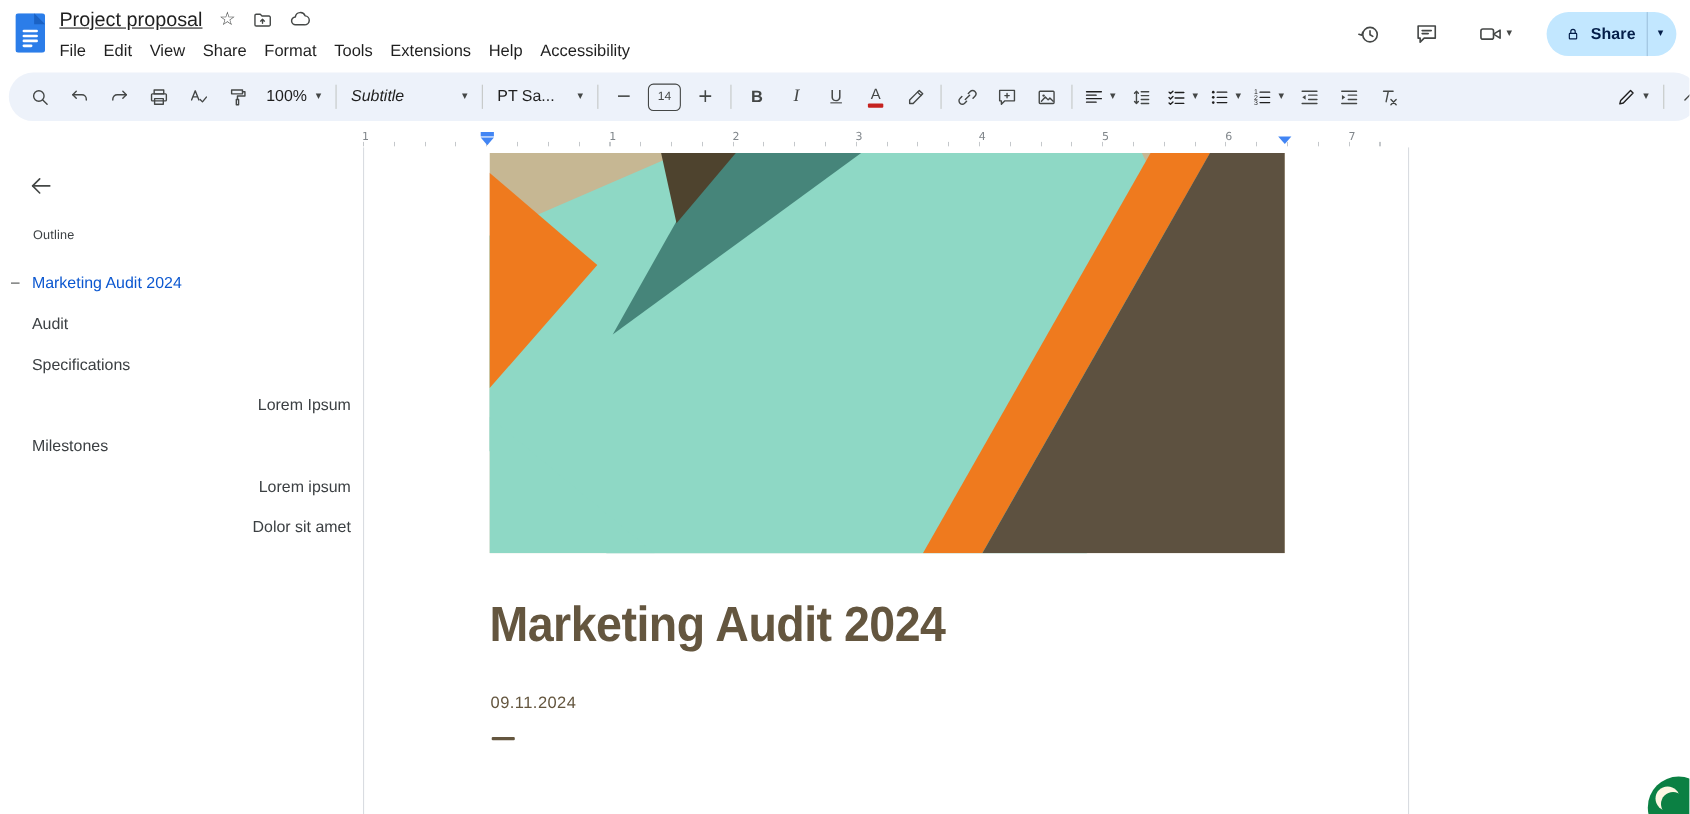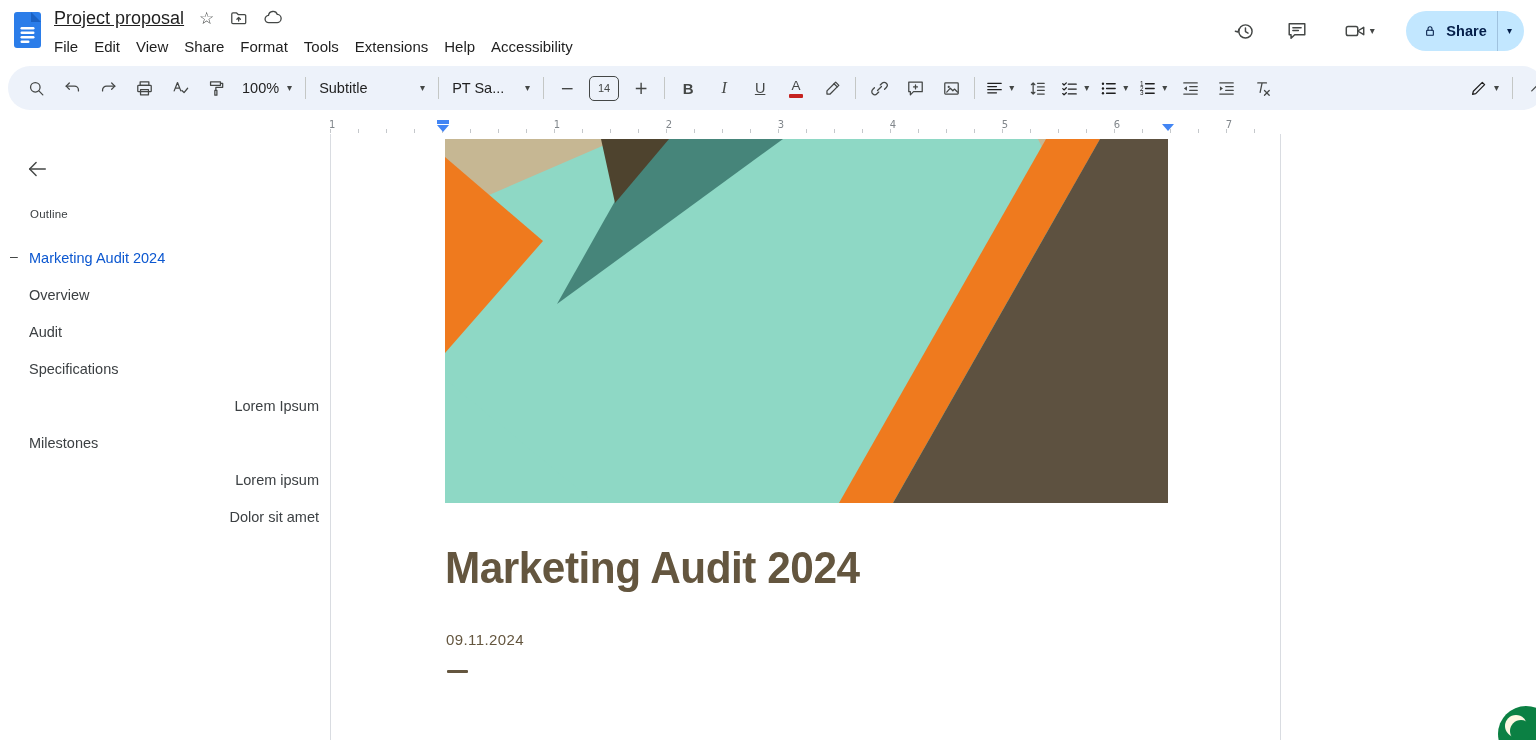--- a/index.html
+++ b/index.html
@@ -30,21 +30,21 @@
   .share-caret-wrap{padding:0 12px 0 9px;height:100%;display:flex;align-items:center;}
 
   
   .toolbar{position:absolute;top:66px;left:8px;width:1536px;height:44px;background:var(--toolbar_bg,#edf2fa);
            border-radius:22px;display:flex;align-items:center;padding:0 4px 0 10px;box-sizing:border-box;}
   .tbtn{min-width:36px;height:32px;display:flex;align-items:center;justify-content:center;color:#444746;border-radius:4px;cursor:pointer;}
   .tglyph{font-size:17px;font-family:"DejaVu Sans",sans-serif;line-height:1;}
   .sep{width:1px;height:22px;background:#c4c7c5;margin:0 5px;}
   .tctl{display:flex;align-items:center;gap:8px;height:32px;padding:0 8px;border-radius:4px;color:#1f1f1f;cursor:pointer;}
   .tctl .val{font-size:14.5px;}
-  .tctl.styles{width:106px;justify-content:space-between;}
+  .tctl.styles{width:106px;justify-content:space-between;font-style:italic;}
   .tctl.font{width:78px;justify-content:space-between;}
   .sizebox{width:28px;height:23px;border:1.4px solid #444746;border-radius:5px;display:flex;align-items:center;justify-content:center;
            font-size:11px;color:#444746;margin:0 4px;cursor:text;}
   .b-glyph{font-weight:700;font-size:15px;}
   .i-glyph{font-style:italic;font-family:"Liberation Serif","DejaVu Serif",serif;font-size:16px;}
   .u-glyph{text-decoration:underline;font-size:14.5px;}
   .acolor{display:flex;flex-direction:column;align-items:center;line-height:1;}
   .acolor .a{font-size:13.5px;font-weight:500;}
   .abar{width:14px;height:3.5px;margin-top:2px;background:var(--text_color_indicator,#c5221f);border-radius:1px;}
   .tspacer{flex:1;}
@@ -380,24 +380,20 @@
         </svg>
     </div>
     <div class="outline-label">Outline</div>
     <div class="o-list">
 
         <div class="o-item active">
           <span class="o-dash">–</span>
           <span class="o-label">Marketing Audit 2024</span>
         </div>
 
-        <div class="o-item">
-          <span class="o-dash"></span>
-          <span class="o-label">Overview</span>
-        </div>
 
         <div class="o-item">
           <span class="o-dash"></span>
           <span class="o-label">Audit</span>
         </div>
 
         <div class="o-item">
           <span class="o-dash"></span>
           <span class="o-label">Specifications</span>
         </div>

